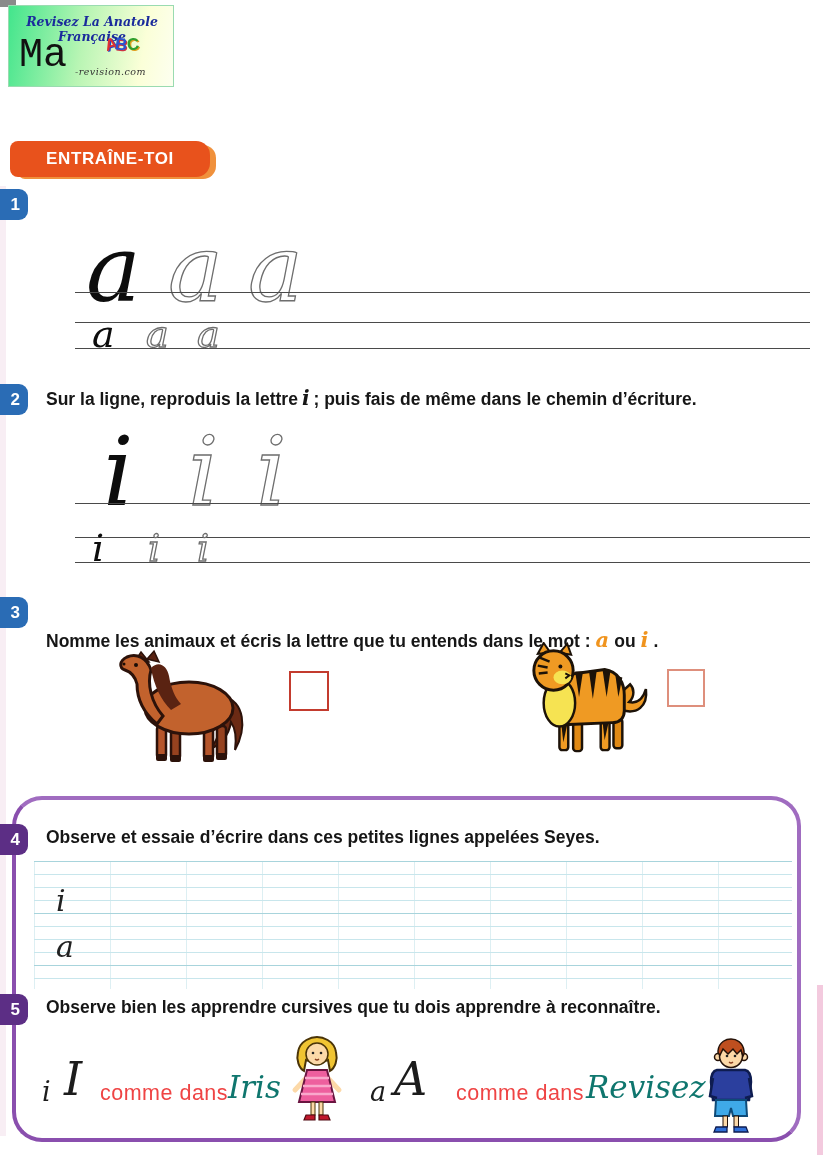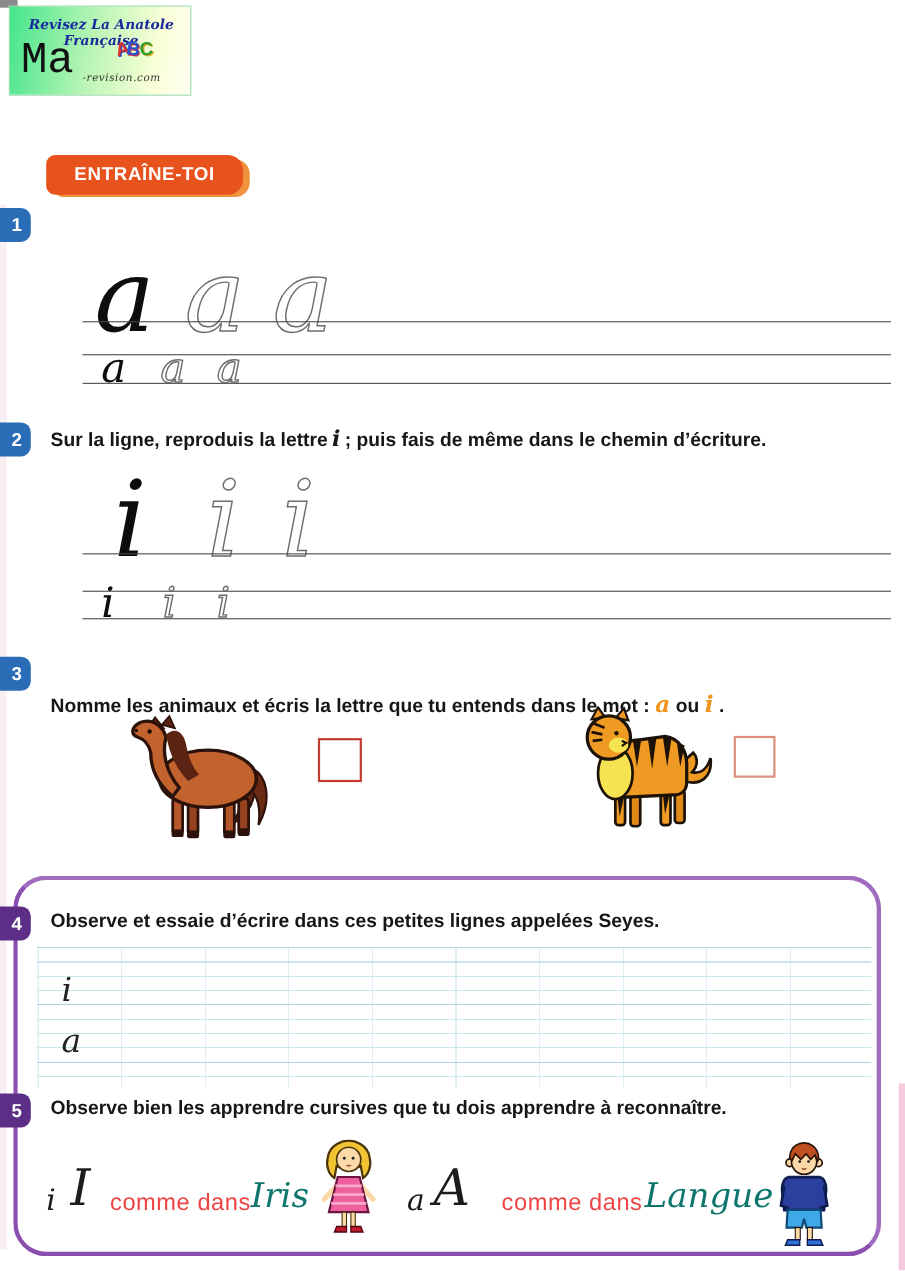--- a/index.html
+++ b/index.html
@@ -21,23 +21,23 @@
   .logo-brand{left:10px;top:30px;font-family:Liberation Mono, monospace;font-size:40px;
         color:#111;line-height:1;}
   .logo-domain{left:66px;top:60px;font-family:"DejaVu Serif",serif;font-style:italic;
         font-size:9.5px;color:#333;letter-spacing:.5px;}
   .logo-abc{left:96px;top:30px;font-weight:bold;font-size:17px;line-height:1;}
   .abc-a{color:#e03030;display:inline-block;transform:rotate(-14deg);text-shadow:1px 1px 0 #2244cc;}
   .abc-b{color:#2a55d0;display:inline-block;transform:rotate(8deg);margin-left:-2px;text-shadow:1px 1px 0 #cc3344;}
   .abc-c{color:#2fa02f;display:inline-block;transform:rotate(-6deg);margin-left:-1px;text-shadow:1px 1px 0 #e0a020;}
 
   
-  .banner{left:10px;top:141px;width:179px;height:36px;background:#e8521c;
+  .banner{left:10px;top:141px;width:200px;height:36px;background:#e8521c;
           border-radius:8px 14px 14px 8px;box-shadow:7px 3px 0 -1px #f0913c;
-          display:flex;align-items:center;justify-content:center;margin-left:32px;}
+          display:flex;align-items:center;justify-content:center;}
   .banner span{color:#fff;font-weight:bold;font-size:17px;letter-spacing:.6px;}
 
   
   .badge{left:-8px;width:36px;height:31px;border-radius:9px;color:#fff;
          font-weight:bold;font-size:17px;display:flex;align-items:center;
          justify-content:flex-end;padding-right:8px;box-sizing:border-box;}
   .badge.blue{background:#2a6cb5;}
   .badge.purple{background:#5c2e85;z-index:5;}
 
   
@@ -216,21 +216,21 @@
       <rect x="23" y="66" width="4" height="13" fill="#fcd9a8" stroke="#4a3408" stroke-width="1"></rect>
       <rect x="31" y="66" width="4" height="13" fill="#fcd9a8" stroke="#4a3408" stroke-width="1"></rect>
       <path d="M18 79 L27 79 L27 84 L16 84 Z" fill="#c0182c" stroke="#500a12" stroke-width="1.2"></path>
       <path d="M31 79 L40 79 L42 84 L31 84 Z" fill="#c0182c" stroke="#500a12" stroke-width="1.2"></path>
     </svg>
   </div>
 
   <span class="abs cursive r5-small" style="left:370px;top:1078px">a</span>
   <span class="abs cursive r5-cap" style="left:394px;top:1056px">A</span>
   <span class="abs r5-link" style="left:456px;top:1083px">comme dans</span>
-  <span class="abs cursive r5-word" style="left:586px;top:1072px">Langue</span>
+  <span class="abs cursive r5-word" style="left:586px;top:1072px">Revisez</span>
 
   <div class="abs" style="left:704px;top:1038px;width:54px;height:96px">
     <svg width="54" height="96" viewBox="0 0 54 96">
       <circle cx="14" cy="19" r="3.5" fill="#fcd9a8" stroke="#241209" stroke-width="1.5"></circle>
       <circle cx="40" cy="19" r="3.5" fill="#fcd9a8" stroke="#241209" stroke-width="1.5"></circle>
       <circle cx="27" cy="18" r="11.5" fill="#fcd9a8" stroke="#241209" stroke-width="1.5"></circle>
       <path d="M14 13 C15 3 23 1 27 1 C32 1 39 4 40 13 C40.5 16 40 17 39 18 L37 12 L33 16 L29 11 L24 16 L19 11 L16 17 C15 16 13.5 16 14 13 Z" fill="#bf4f1f" stroke="#241209" stroke-width="1.5"></path>
       <circle cx="23" cy="18" r="1.3" fill="#222"></circle>
       <circle cx="31" cy="18" r="1.3" fill="#222"></circle>
       <path d="M25 24 Q27 26 29 24" stroke="#8a4020" stroke-width="1.2" fill="none"></path>

